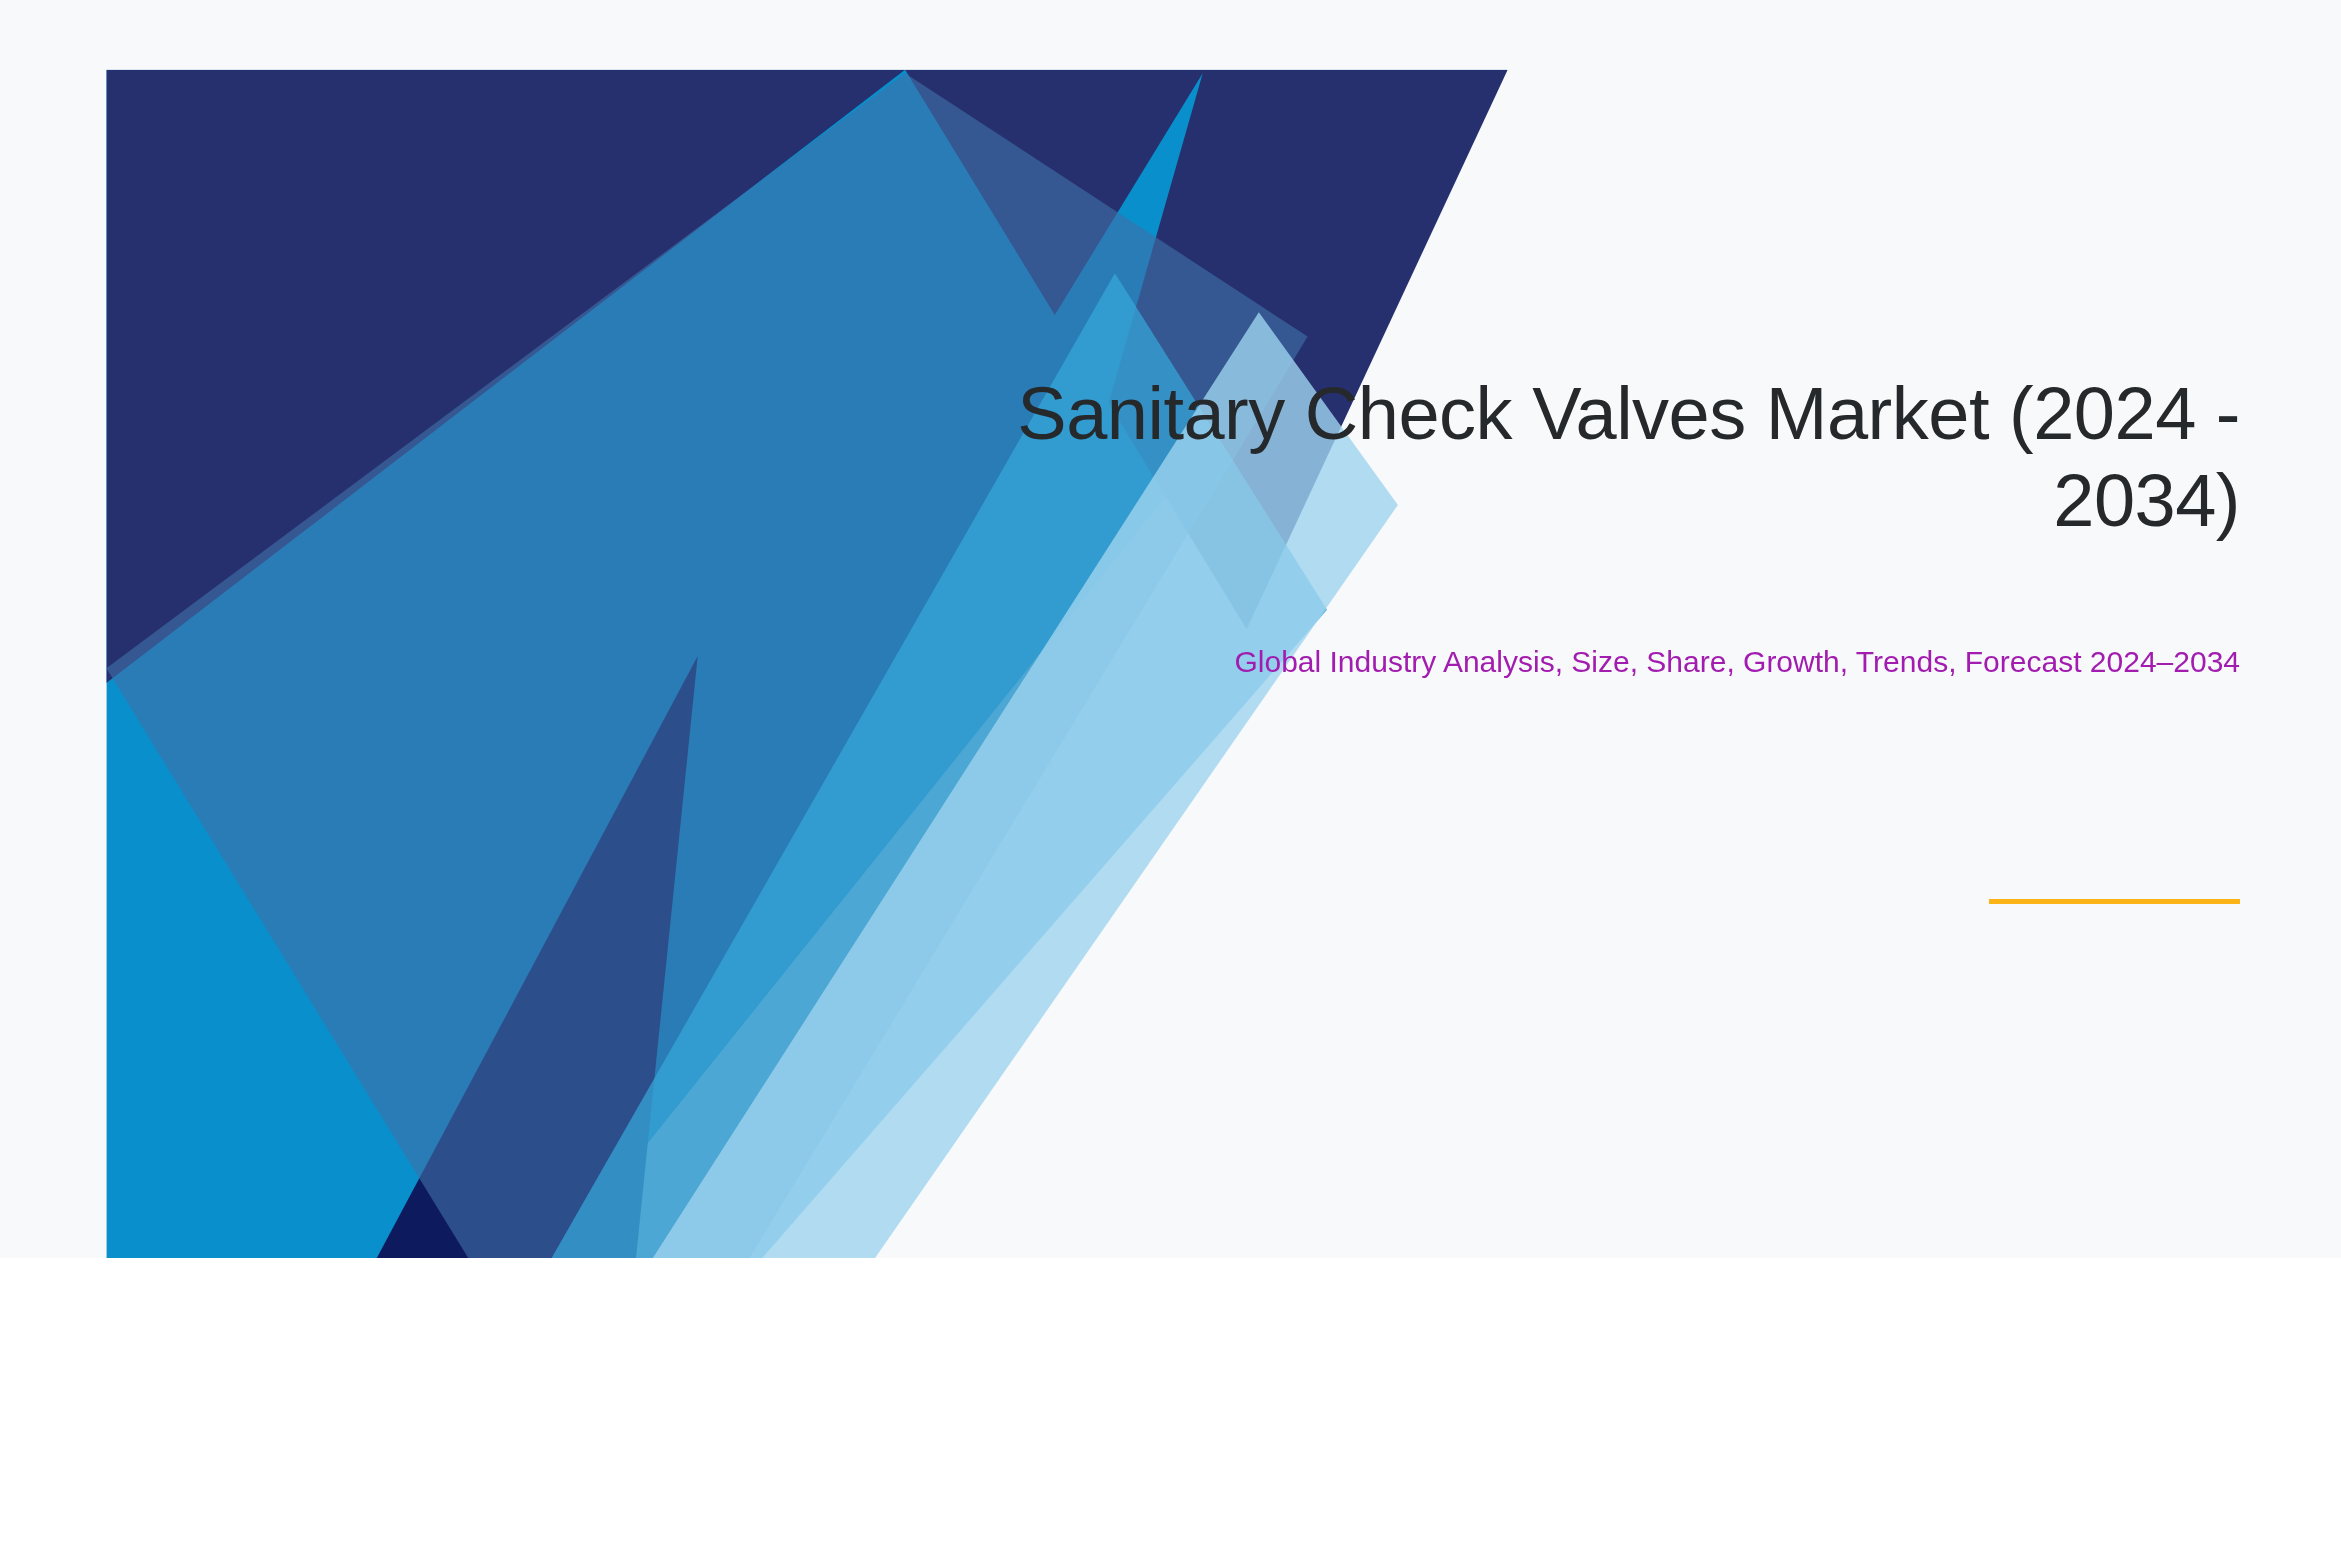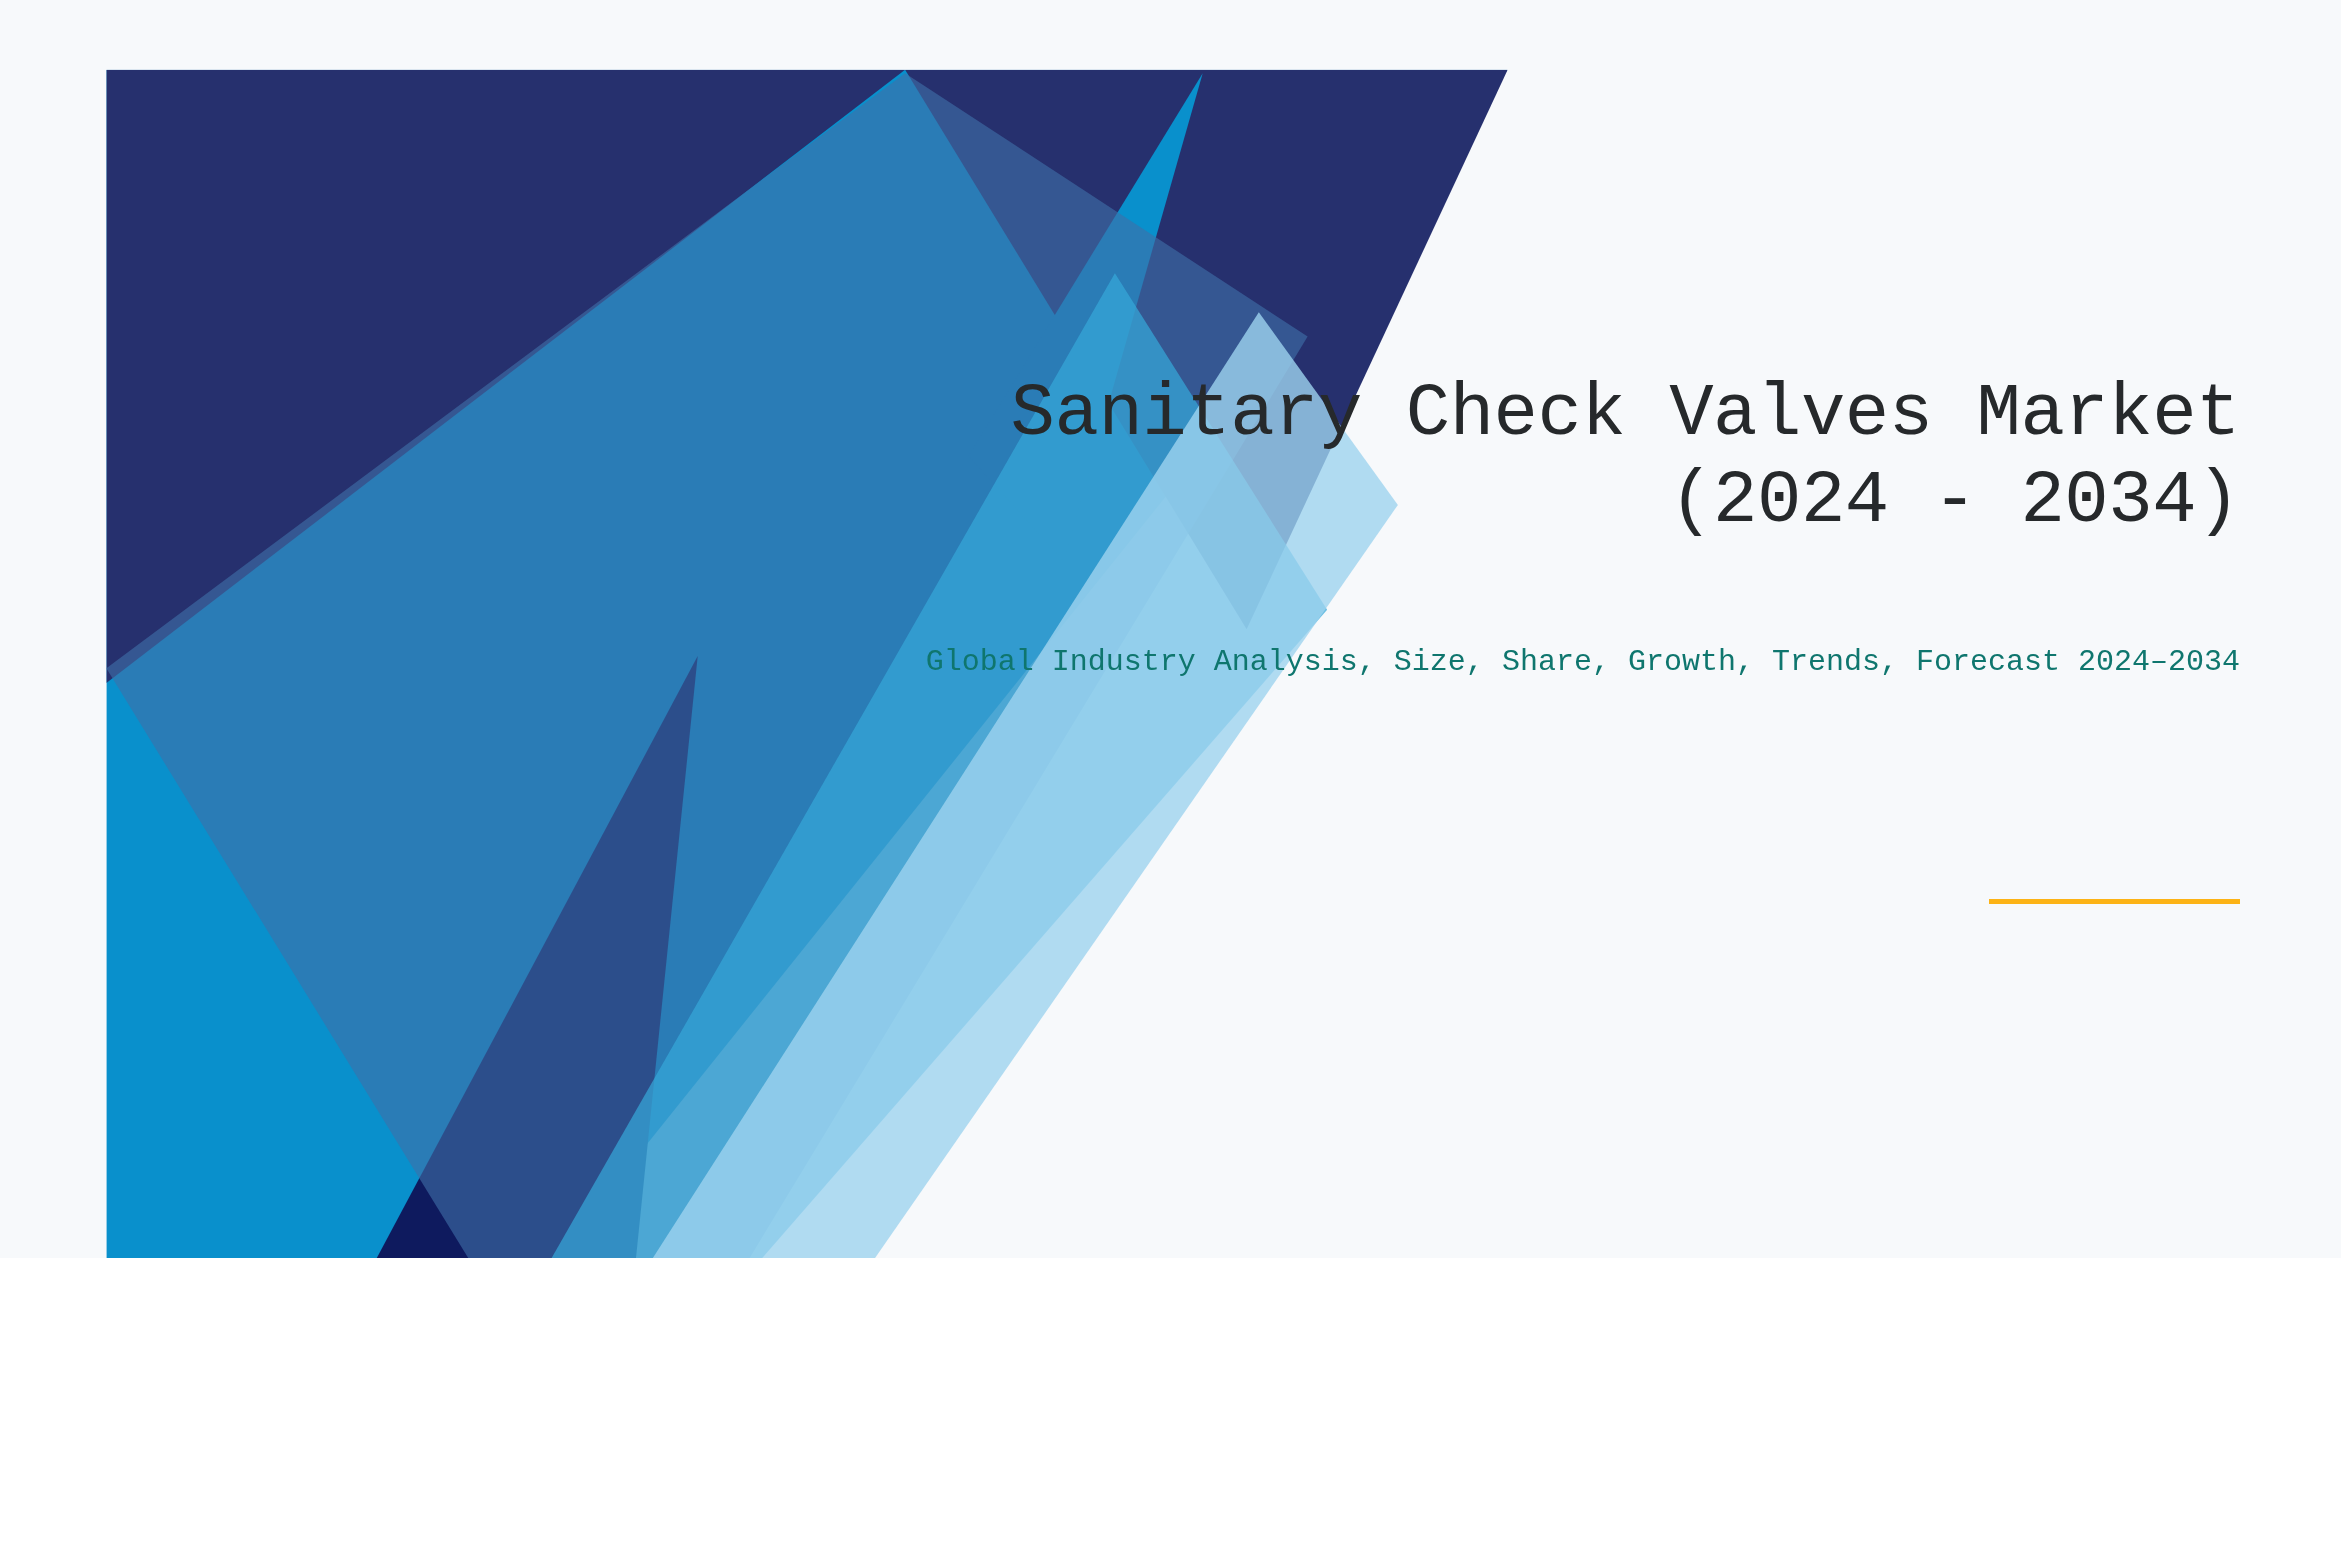--- a/index.html
+++ b/index.html
@@ -6,21 +6,21 @@
     margin: 0;
     padding: 0;
     background: #ffffff;
   }
   #slide {
     position: relative;
     width: 2342px;
     height: 1258px;
     background: #f7f9fb;
     overflow: hidden;
-    font-family: Liberation Mono, monospace;
+    font-family: Liberation Sans, sans-serif;
   }
   #artwork {
     position: absolute;
     left: 0;
     top: 0;
     width: 2342px;
     height: 1561px;
   }
   #text-block {
     position: absolute;
@@ -78,17 +78,17 @@
       <polygon points="2465,150 2180,1150 1985,935" fill="#0990cc" fill-opacity="1"></polygon>
       <polygon points="1855,150 2680,690 1250,3052 218,1370" fill="#3f6fa8" fill-opacity="0.62"></polygon>
       <polygon points="2285,560 2720,1250 1150,3052 860,3052" fill="#36a8d8" fill-opacity="0.72"></polygon>
       <polygon points="2580,640 2865,1035 1465,3052 1035,3052" fill="#9ed3ef" fill-opacity="0.8"></polygon>
     </g>
   </svg>
 
   <div id="text-block">
     <h1 id="title" style="color: rgb(38, 41, 43);">Sanitary Check Valves Market (2024 - 2034)</h1>
     <div id="title-underline" style="background: rgb(252, 179, 22);"></div>
-    <p id="subtitle" style="color: #0f766e;">Global Industry Analysis, Size, Share, Growth, Trends, Forecast 2024–2034</p>
+    <p id="subtitle" style="color: #a21caf;">Global Industry Analysis, Size, Share, Growth, Trends, Forecast 2024–2034</p>
   </div>
 
 </div>
 
 
 </body></html>

